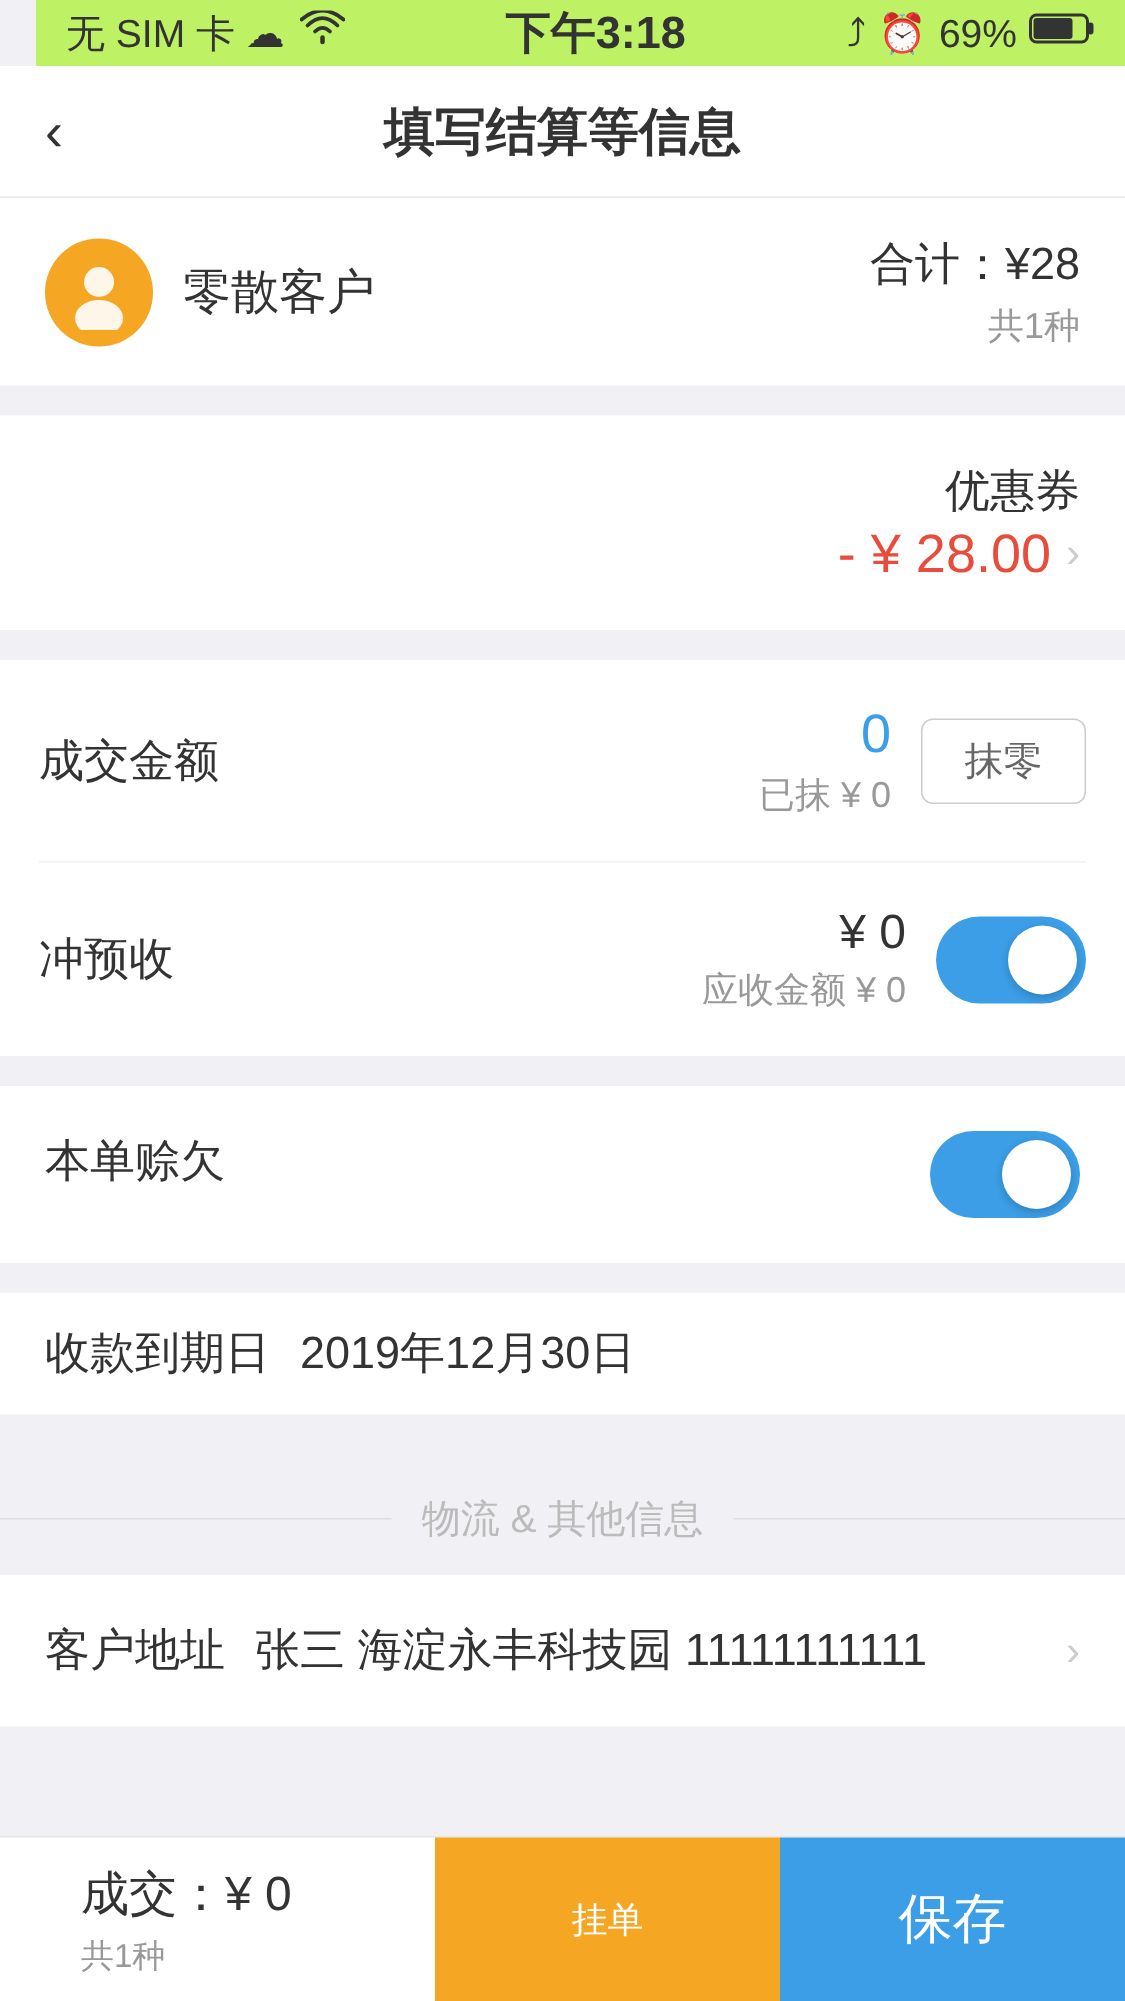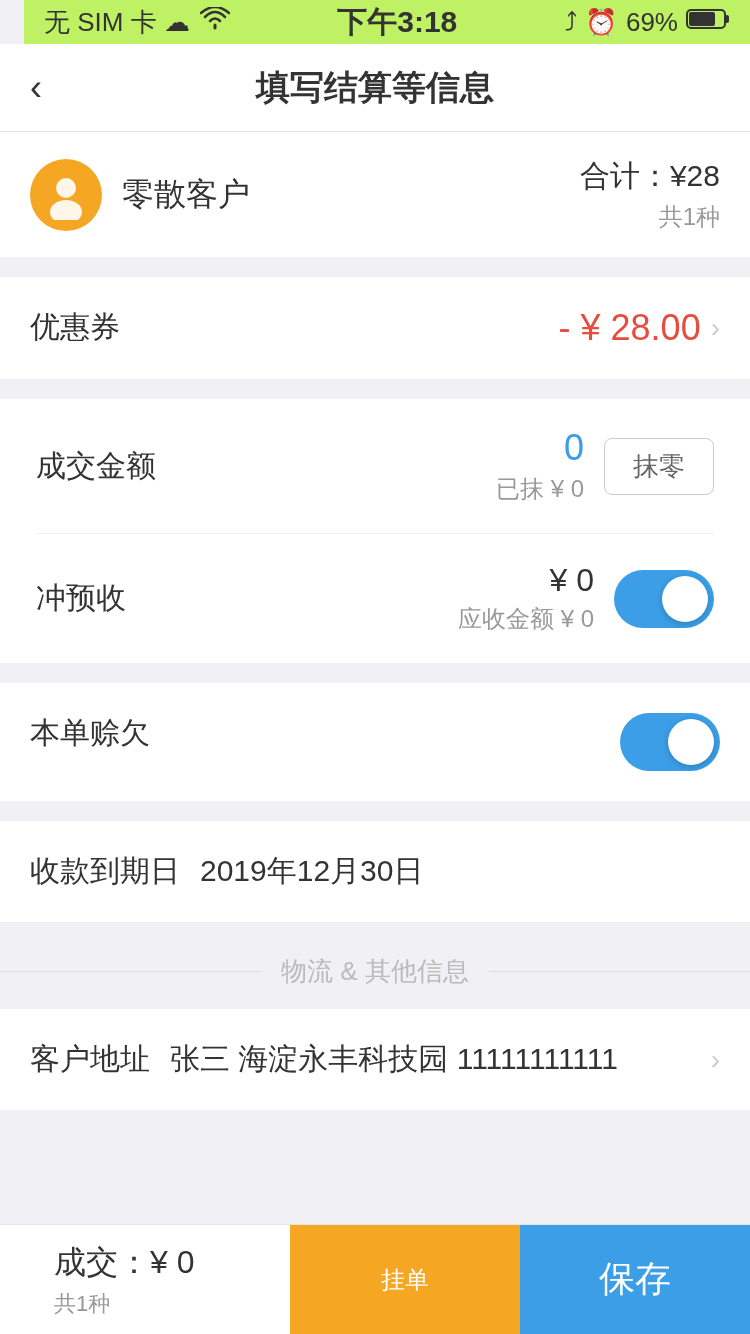--- a/index.html
+++ b/index.html
@@ -82,34 +82,35 @@
     .customer-name { font-size: 32px; color: #333; }
     .customer-right { text-align: right; }
     .total-amount { font-size: 30px; color: #333; }
     .total-count { font-size: 24px; color: #999; margin-top: 4px; }
 
     
     .coupon-row {
       background: #fff;
       padding: 30px 30px;
       display: flex;
-      align-items: flex-start;
-      justify-content: space-between;
-      margin-bottom: 20px;
+      align-items: flex-end;
+      justify-content: space-between;
+      margin-bottom: 20px;
+      flex-direction: column;
     }
     .coupon-label { font-size: 30px; color: #333; }
     .coupon-right { text-align: right; display: flex; align-items: center; gap: 10px; }
     .coupon-discount { font-size: 36px; color: #e74c3c; font-weight: 500; }
     .coupon-desc { font-size: 24px; color: #999; margin-top: 4px; }
     .chevron { font-size: 28px; color: #ccc; }
 
     
     .deal-section {
       background: #fff;
-      padding: 0 36px;
+      padding: 0 26px;
       margin-bottom: 20px;
     }
     .deal-row {
       padding: 28px 0;
       display: flex;
       align-items: center;
       justify-content: space-between;
       border-bottom: 1px solid #f0f0f0;
     }
     .deal-row:last-child { border-bottom: none; }
@@ -162,22 +163,22 @@
       display: flex;
       align-items: flex-start;
       justify-content: space-between;
       margin-bottom: 20px;
     }
     .debt-label { font-size: 30px; color: #333; }
 
     
     .due-date-section {
       background: #fff;
-      padding: 30px 30px;
-      margin-bottom: 12px;
+      padding: 20px 30px;
+      margin-bottom: 32px;
     }
     .due-date-row { display: flex; align-items: center; gap: 20px; }
     .due-date-label { font-size: 30px; color: #333; }
     .due-date-value { font-size: 30px; color: #333; }
 
     
     .divider-section {
       background: #f0f0f5;
       margin-bottom: 0px;
     }

